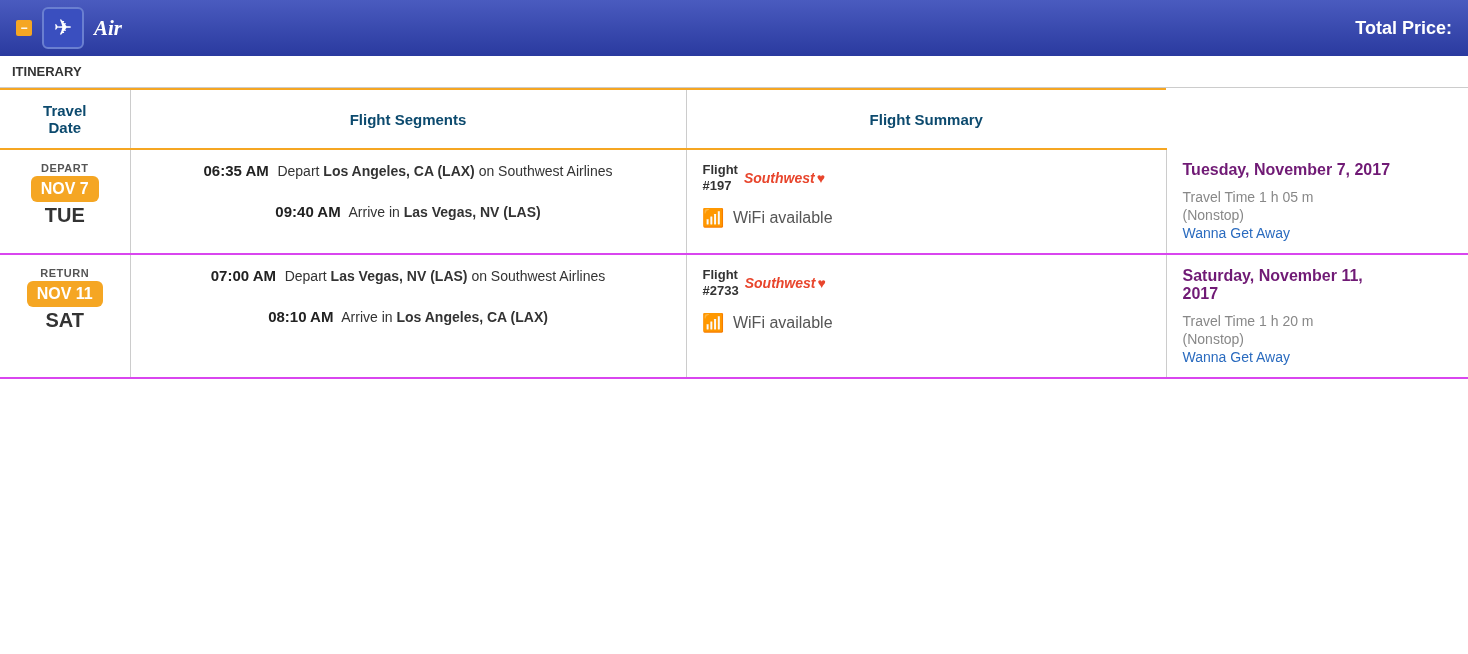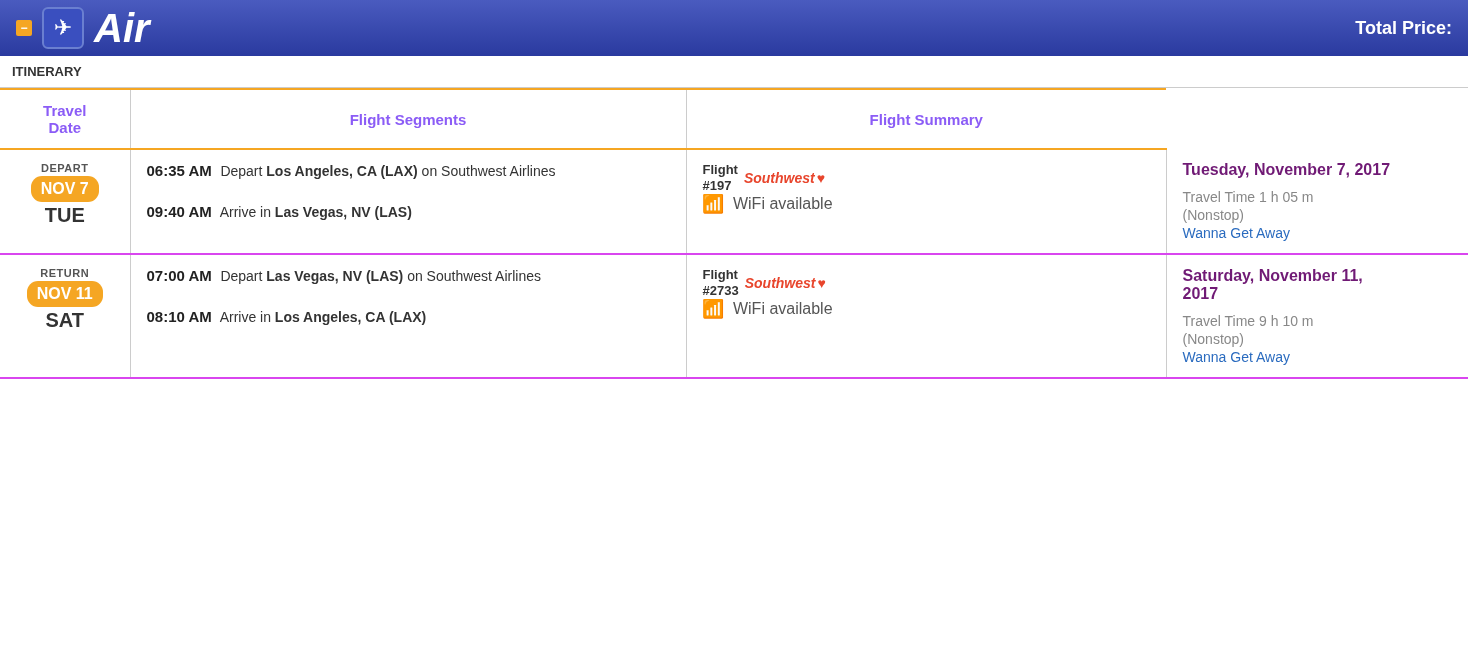--- a/index.html
+++ b/index.html
@@ -36,23 +36,24 @@
       border-radius: 6px;
       width: 42px;
       height: 42px;
       display: flex;
       align-items: center;
       justify-content: center;
       font-size: 22px;
     }
     .header-title {
       color: #fff;
-      font-size: 40px;
+      font-size: 21px;
       font-weight: bold;
       font-style: italic;
+      font-family: Liberation Serif, serif;
     }
     .header-price-section {
       display: flex;
       align-items: center;
       gap: 10px;
     }
     .total-price-label {
       color: #fff;
       font-size: 18px;
       font-weight: bold;
@@ -77,21 +78,21 @@
       width: 100%;
       border-collapse: collapse;
     }
     .flight-table th {
       border-top: 2px solid #f5a623;
       border-bottom: 2px solid #f5a623;
       padding: 12px 16px;
       text-align: center;
       font-size: 15px;
       font-weight: bold;
-      color: #8b5cf6;
+      color: #0c4a6e;
       background: #fff;
     }
     .flight-table th:first-child {
       width: 130px;
       border-right: 1px solid #ccc;
     }
     .flight-table th:nth-child(2) {
       border-right: 1px solid #ccc;
     }
     .flight-table th:nth-child(3) {
@@ -126,21 +127,21 @@
       color: #555;
       font-weight: bold;
       letter-spacing: 0.5px;
     }
     .date-badge {
       background: #f5a623;
       color: #fff;
       font-weight: bold;
       font-size: 16px;
       padding: 4px 10px;
-      border-radius: 11px;
+      border-radius: 6px;
       min-width: 60px;
       text-align: center;
     }
     .day-name {
       font-size: 20px;
       font-weight: bold;
       color: #333;
     }
 
     
@@ -159,20 +160,21 @@
       color: #333;
     }
     .segment-desc strong {
       font-weight: bold;
     }
 
     
     .flight-info {
       display: flex;
       flex-direction: column;
+      gap: 14px;
     }
     .flight-number-row {
       display: flex;
       align-items: center;
       gap: 6px;
     }
     .flight-label {
       font-size: 13px;
       font-weight: bold;
       color: #333;
@@ -228,20 +230,21 @@
     .wanna-get-away {
       color: #2a6bbf;
       font-size: 14px;
       cursor: pointer;
     }
 
     .segments-container {
       display: flex;
       flex-direction: column;
       gap: 14px;
+      align-items: center;
     }
   </style>
 </head>
 <body>
 
 <div class="header">
   <div class="header-left">
     <button class="minimize-btn">
       <span style="color:#fff;font-weight:bold;font-size:12px;">−</span>
     </button>
@@ -360,20 +363,20 @@
           <div class="wifi-row">
             <span class="wifi-icon">📶</span>
             <span class="wifi-text">WiFi available</span>
           </div>
         </div>
       </td>
 
       <td>
         <div>
           <div class="summary-date">Saturday, November 11,<br>2017</div>
-          <div class="summary-time">Travel Time 9 h 10 m</div>
+          <div class="summary-time">Travel Time 1 h 20 m</div>
           <div class="summary-nonstop">(Nonstop)</div>
           <div class="wanna-get-away">Wanna Get Away</div>
         </div>
       </td>
     </tr>
   </tbody>
 </table>
 
 </body></html>

